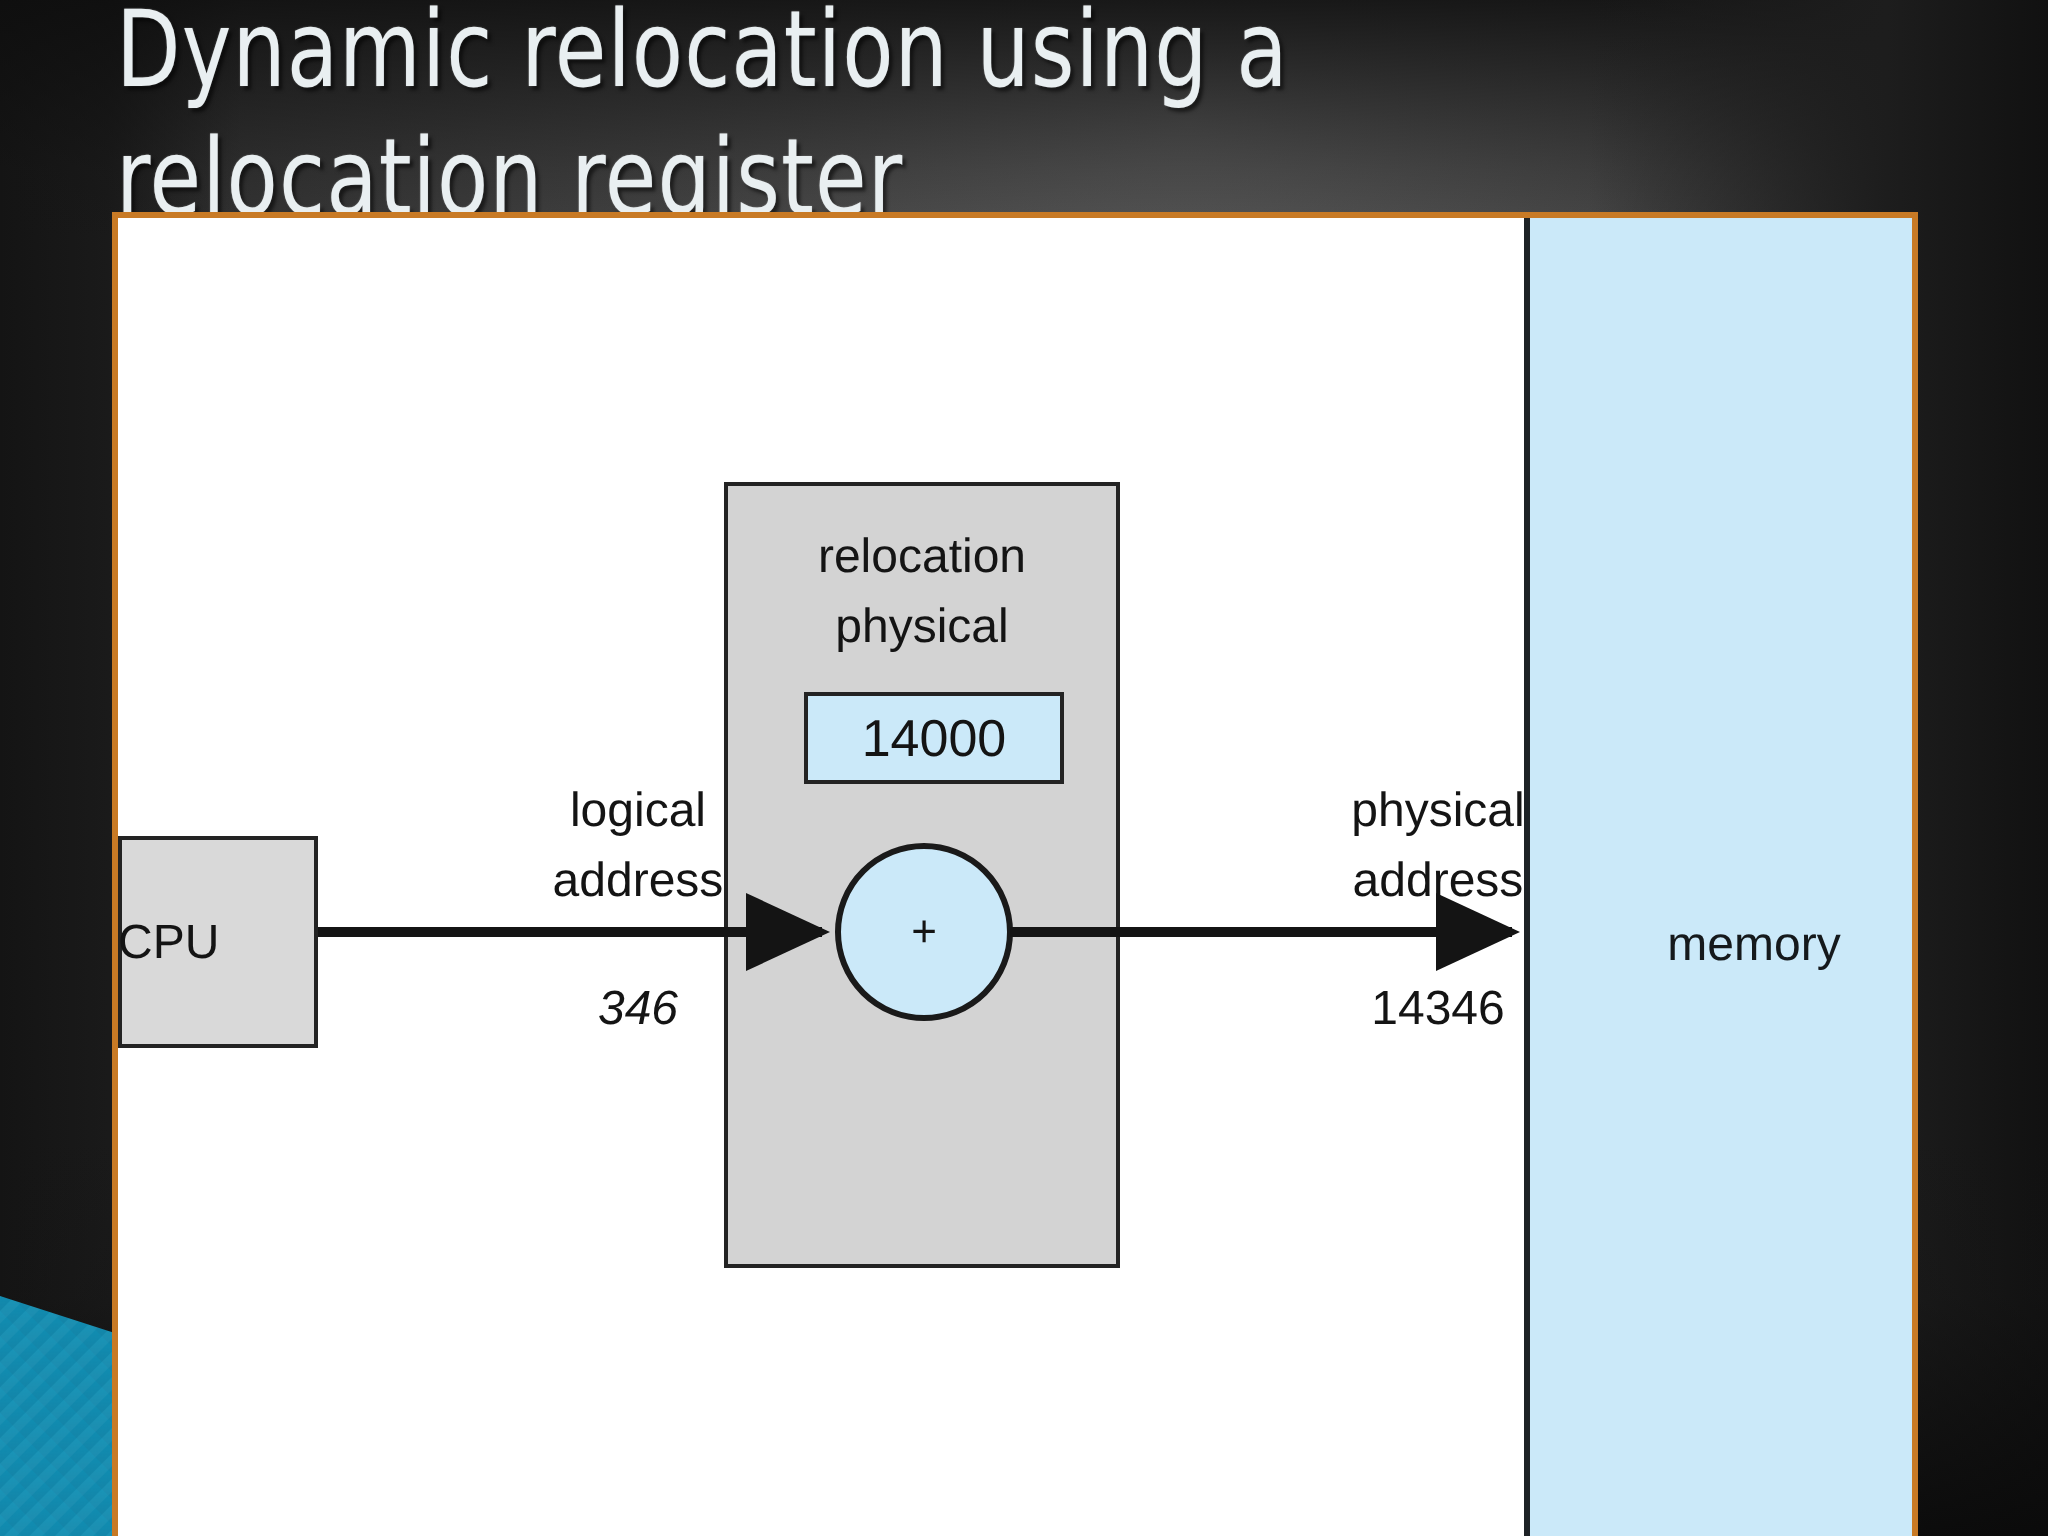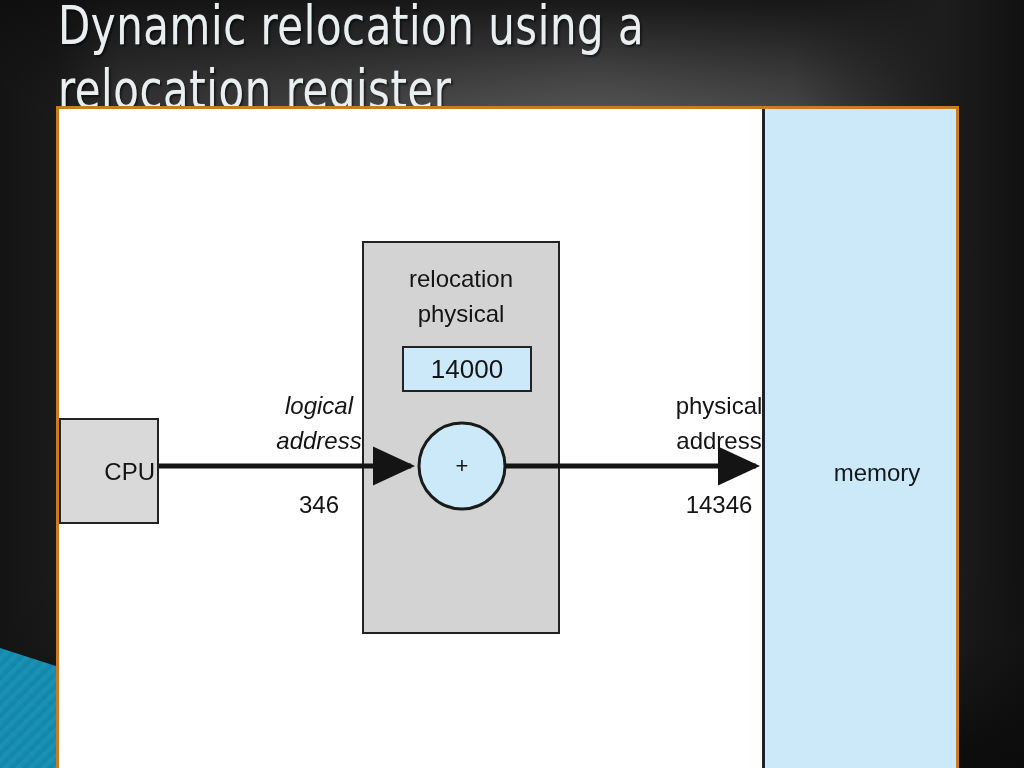--- a/index.html
+++ b/index.html
@@ -132,21 +132,21 @@
     height: 106px;
     background: #d9d9d9;
     border: 2px solid #232323;
     box-sizing: border-box;
   }
   .cpu-label {
     position: absolute;
     left: 0px;
     top: 349px;
     width: 96px;
-    text-align: right;
+    text-align: left;
     font-size: 24px;
     color: #141414;
   }
 
   
   .mmu-box {
     position: absolute;
     left: 303px;
     top: 132px;
     width: 198px;
@@ -222,22 +222,22 @@
 
   
   .lbl {
     position: absolute;
     text-align: center;
     color: #141414;
     font-size: 24px;
     line-height: 35px;
     white-space: pre-line;
   }
-  .lbl-logical   { left: 120px; top: 279px; width: 280px; font-style: italic; }
-  .lbl-logical-v { left: 120px; top: 378px; width: 280px; }
+  .lbl-logical   { left: 120px; top: 279px; width: 280px; }
+  .lbl-logical-v { left: 120px; top: 378px; width: 280px; font-style: italic; }
   .lbl-physical  { left: 520px; top: 279px; width: 280px; }
   .lbl-physical-v{ left: 520px; top: 378px; width: 280px; }
 </style>
 </head>
 <body>
 
 <div id="slide">
 
   <div class="bg-base"></div>
   <div class="bg-left-dark"></div>

